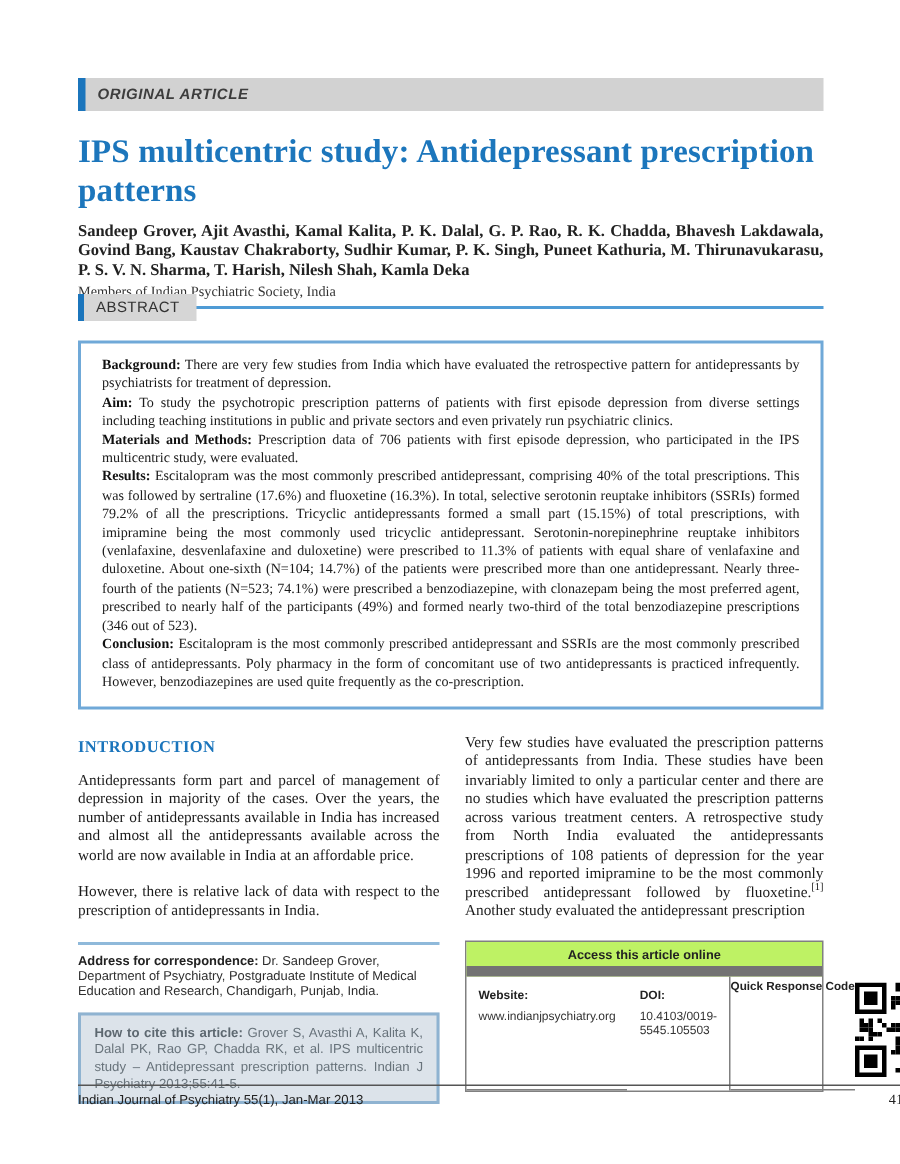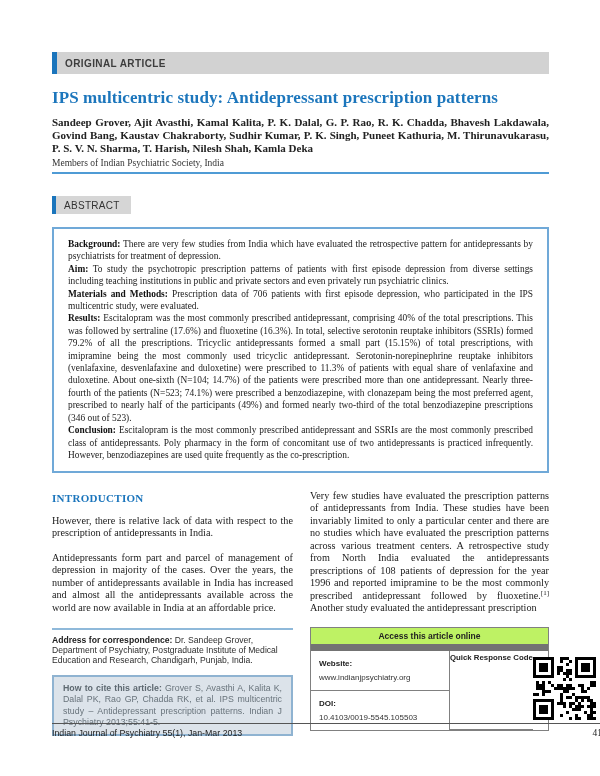--- a/index.html
+++ b/index.html
@@ -3,25 +3,25 @@
 <meta charset="utf-8">
 <style>
   html,body{margin:0;padding:0;background:#ffffff;}
   .page{position:relative;width:600px;height:776px;background:#ffffff;overflow:hidden;
         font-family:"Liberation Serif",serif;color:#1a1a1a;}
 
   
   .banner{position:absolute;left:52px;top:52px;width:497px;height:22px;box-sizing:border-box;
           background:#d2d2d2;border-left:5px solid #1b75bc;display:flex;align-items:center;}
   .banner-text{font-family:"Liberation Sans",sans-serif;font-size:10px;font-weight:bold;
-               color:#3d3d3d;letter-spacing:.4px;padding-left:8px;}
+               color:#3d3d3d;letter-spacing:.4px;padding-left:8px;font-style:italic;}
 
   
   .header{position:absolute;left:52px;top:88px;width:497px;}
-  .title{margin:0;font-size:17px;font-weight:bold;color:#1c76bc;letter-spacing:.1px;}
+  .title{margin:0;font-size:22px;font-weight:bold;color:#1c76bc;letter-spacing:.1px;}
   .authors{margin:8px 0 0 0;font-size:11px;font-weight:bold;line-height:13.2px;
            text-align:justify;color:#222;}
   .affiliation{margin:2px 0 0 0;font-size:9.5px;color:#333;}
   .rule-blue{margin-top:4px;height:2.5px;background:#4f9bd5;}
 
   
   .tag{position:absolute;left:52px;top:196px;display:inline-flex;align-items:center;
        background:#d6d6d6;border-left:4px solid #1b75bc;height:18px;padding:0 11px 0 8px;}
   .tag-text{font-family:"Liberation Sans",sans-serif;font-size:10px;font-weight:normal;
             color:#333;letter-spacing:.3px;}
@@ -50,21 +50,21 @@
   .cite-box{margin-top:10px;background:#dce3ea;border:2px solid #8fb3d1;padding:6px 9px;
             font-family:"Liberation Sans",sans-serif;font-size:8.8px;line-height:11.2px;
             color:#68737b;text-align:justify;}
   .cite-box b{color:#5d6870;}
 
   
   .access{margin-top:6px;border:1px solid #808080;font-family:"Liberation Sans",sans-serif;}
   .access-header{background:#bef264;border-bottom:7px solid #737373;text-align:center;
                  font-size:8.5px;font-weight:bold;color:#222;padding:3px 0;}
   .access-body{display:flex;}
-  .access-left{flex:1;border-right:1px solid #808080;display:flex;flex-direction:column;}
+  .access-left{flex:1;border-right:1px solid #808080;display:flex;flex-direction:row;}
   .access-cell{padding:8px 8px;flex:1;}
   .access-cell.website{border-bottom:1px solid #808080;}
   .access-lbl{font-size:8px;font-weight:bold;color:#222;}
   .access-val{font-size:8px;color:#333;margin-top:5px;}
   .access-right{width:98px;display:flex;flex-direction:row;}
   .qr-label{font-size:7.8px;font-weight:bold;color:#222;text-align:center;
             border-bottom:1px solid #808080;padding:2px 0;white-space:nowrap;}
   .qr-wrap{flex:1;display:flex;align-items:center;justify-content:center;padding:4px 0;}
 
   
@@ -99,22 +99,22 @@
     <p class="abs-sec"><b>Materials and Methods:</b> <span>Prescription data of 706 patients with first episode depression, who participated in the IPS multicentric study, were evaluated.</span></p>
     <p class="abs-sec"><b>Results:</b> <span>Escitalopram was the most commonly prescribed antidepressant, comprising 40% of the total prescriptions. This was followed by sertraline (17.6%) and fluoxetine (16.3%). In total, selective serotonin reuptake inhibitors (SSRIs) formed 79.2% of all the prescriptions. Tricyclic antidepressants formed a small part (15.15%) of total prescriptions, with imipramine being the most commonly used tricyclic antidepressant. Serotonin-norepinephrine reuptake inhibitors (venlafaxine, desvenlafaxine and duloxetine) were prescribed to 11.3% of patients with equal share of venlafaxine and duloxetine. About one-sixth (N=104; 14.7%) of the patients were prescribed more than one antidepressant. Nearly three-fourth of the patients (N=523; 74.1%) were prescribed a benzodiazepine, with clonazepam being the most preferred agent, prescribed to nearly half of the participants (49%) and formed nearly two-third of the total benzodiazepine prescriptions (346 out of 523).</span></p>
     <p class="abs-sec"><b>Conclusion:</b> <span>Escitalopram is the most commonly prescribed antidepressant and SSRIs are the most commonly prescribed class of antidepressants. Poly pharmacy in the form of concomitant use of two antidepressants is practiced infrequently. However, benzodiazepines are used quite frequently as the co-prescription.</span></p>
     <p class="keywords"><b>Key words:</b> <span>Antidepressants, depression, prescriptions</span></p>
   </div>
 
   <div class="columns">
 
     <div class="col-left">
       <h2 class="section-heading">INTRODUCTION</h2>
+      <p class="body-p">Antidepressants form part and parcel of management of depression in majority of the cases. Over the years, the number of antidepressants available in India has increased and almost all the antidepressants available across the world are now available in India at an affordable price.</p>
       <p class="body-p">However, there is relative lack of data with respect to the prescription of antidepressants in India.</p>
-      <p class="body-p">Antidepressants form part and parcel of management of depression in majority of the cases. Over the years, the number of antidepressants available in India has increased and almost all the antidepressants available across the world are now available in India at an affordable price.</p>
 
       <div class="addr">
         <div><b>Address for correspondence:</b> <span>Dr. Sandeep Grover, Department of Psychiatry, Postgraduate Institute of Medical Education and Research, Chandigarh, Punjab, India.</span></div>
       </div>
 
       <div class="cite-box">
         <b>How to cite this article:</b> <span>Grover S, Avasthi A, Kalita K, Dalal PK, Rao GP, Chadda RK, et al. IPS multicentric study – Antidepressant prescription patterns. Indian J Psychiatry 2013;55:41-5.</span>
       </div>
     </div>
 

